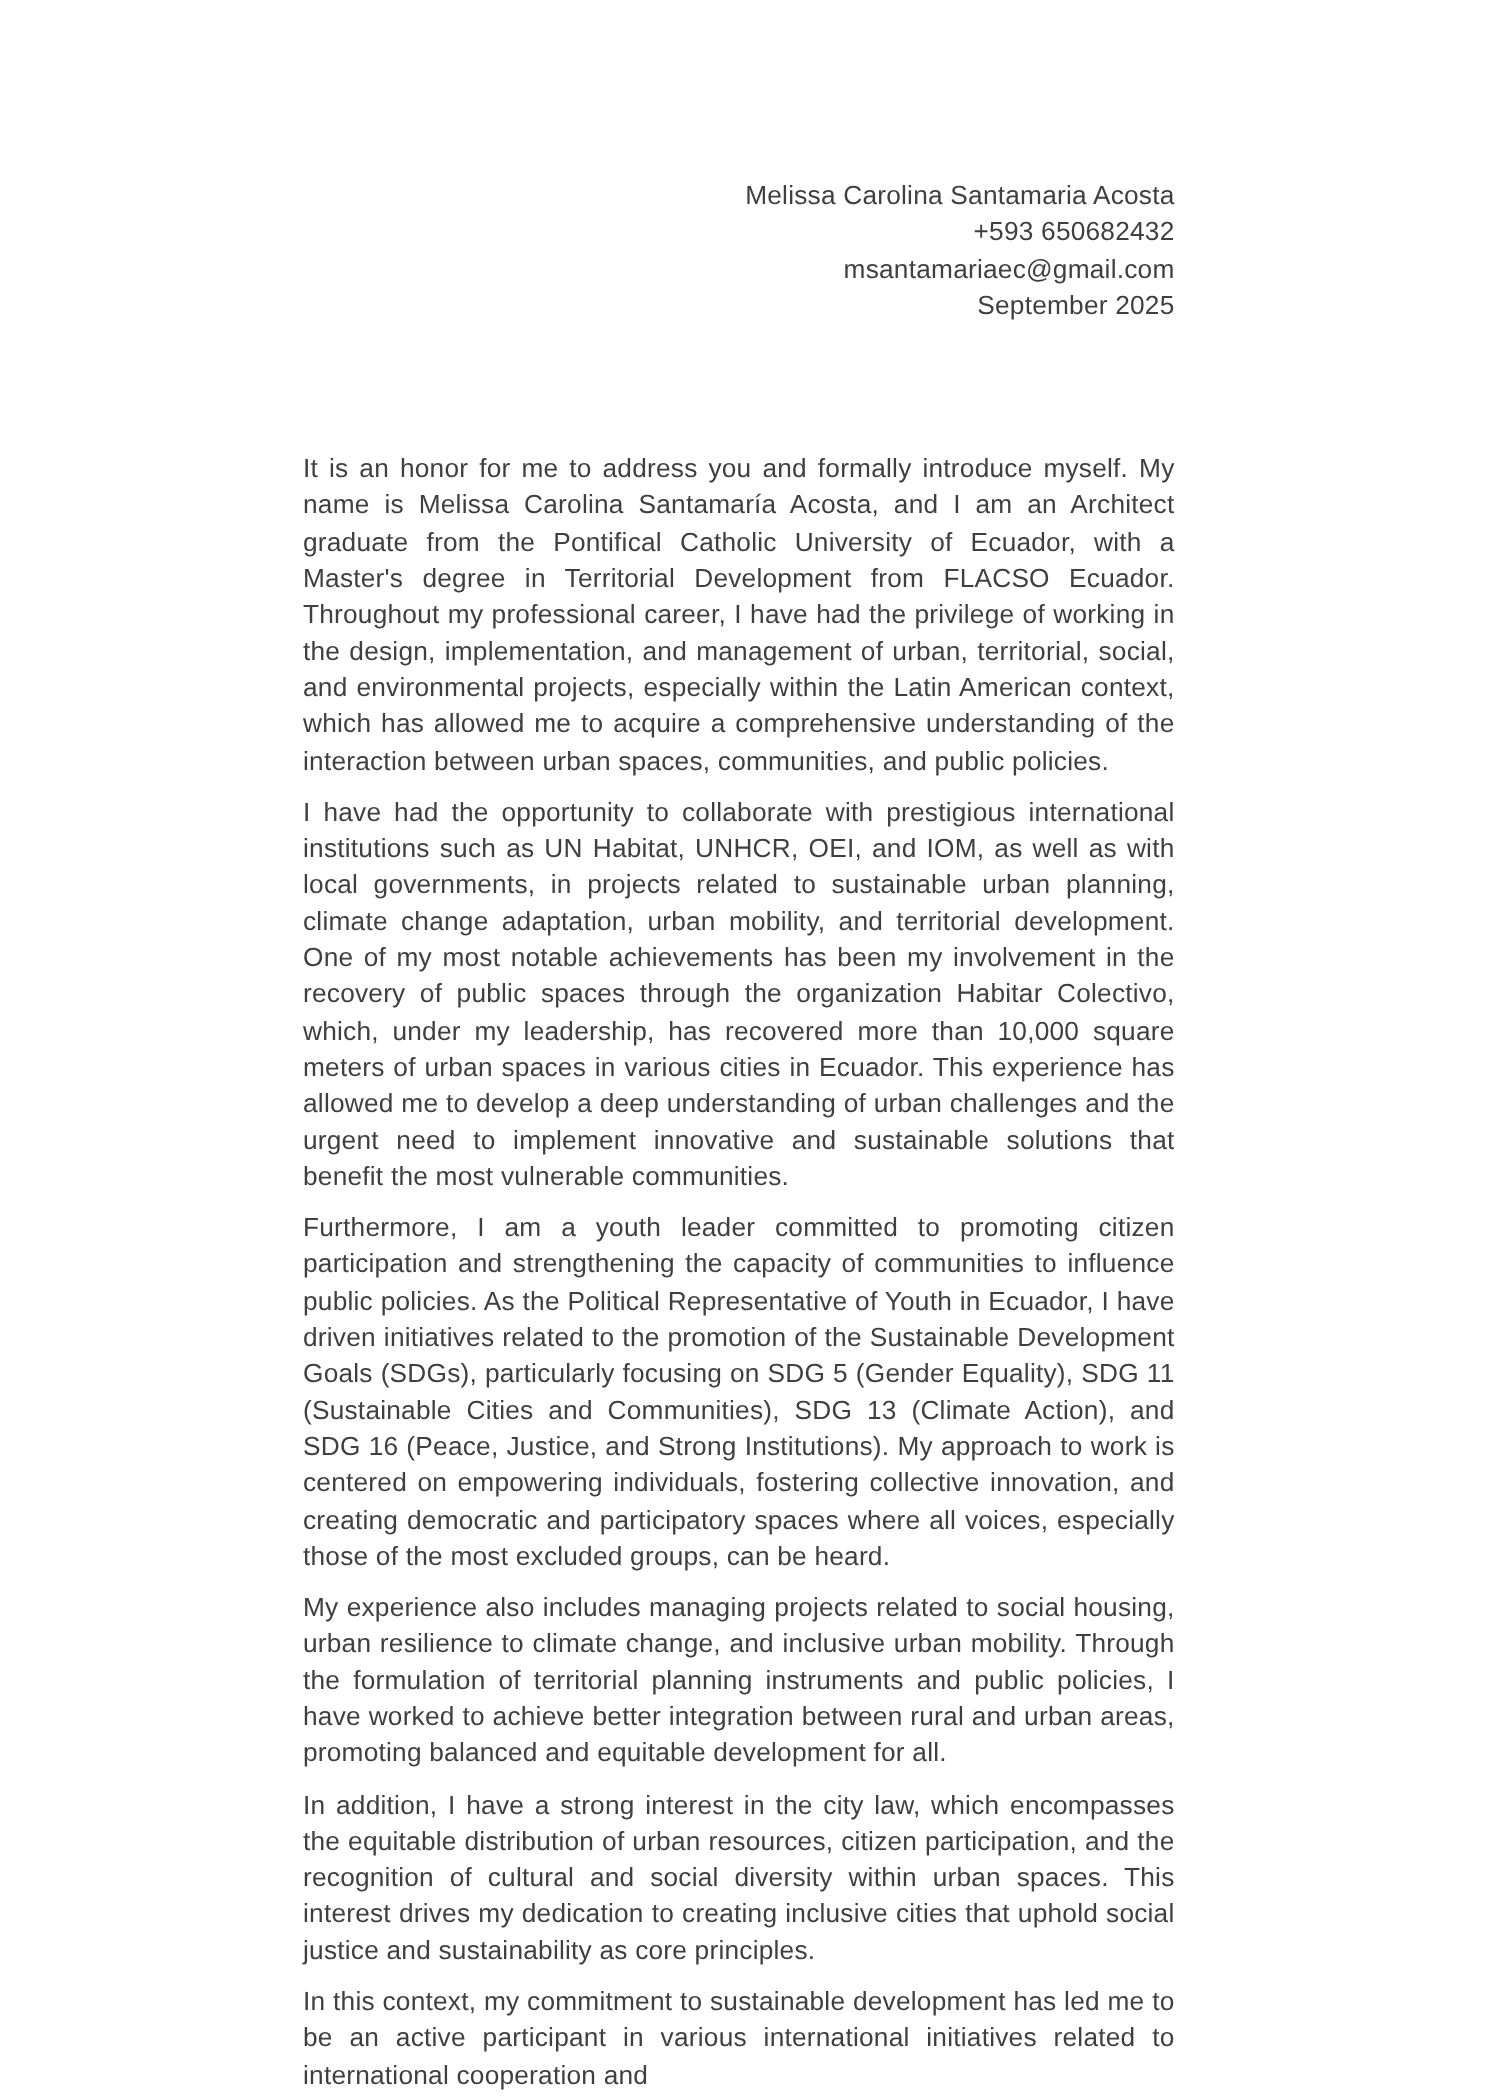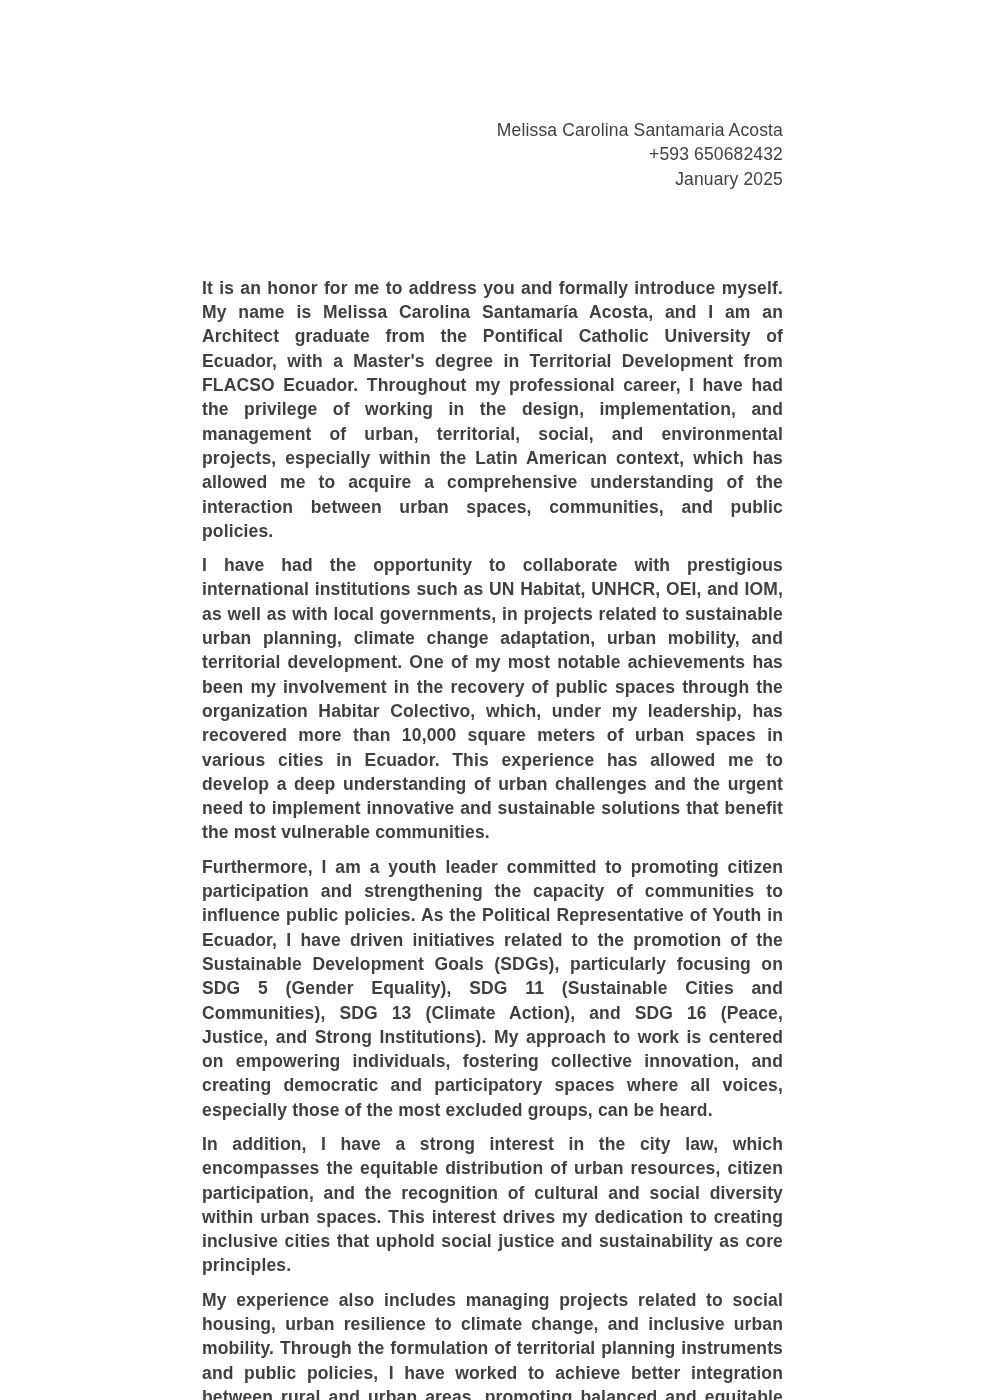--- a/index.html
+++ b/index.html
@@ -25,35 +25,36 @@
   .sender-block {
     text-align: right;
     margin-bottom: 85px;
   }
   .sender-block div {
     white-space: nowrap;
   }
   .letter-body p {
     margin: 0 0 10px 0;
     text-align: justify;
-    font-weight: bold;
   }
 </style>
 </head>
 <body>
 
 <div class="page">
 
   <div class="sender-block">
     <div>Melissa Carolina Santamaria Acosta</div>
     <div>+593 650682432</div>
-    <div>January 2025</div>
+    <div>msantamariaec@gmail.com</div>
+    <div>September 2025</div>
   </div>
 
   <div class="letter-body">
     <p>It is an honor for me to address you and formally introduce myself. My name is Melissa Carolina Santamaría Acosta, and I am an Architect graduate from the Pontifical Catholic University of Ecuador, with a Master's degree in Territorial Development from FLACSO Ecuador. Throughout my professional career, I have had the privilege of working in the design, implementation, and management of urban, territorial, social, and environmental projects, especially within the Latin American context, which has allowed me to acquire a comprehensive understanding of the interaction between urban spaces, communities, and public policies.</p>
     <p>I have had the opportunity to collaborate with prestigious international institutions such as UN Habitat, UNHCR, OEI, and IOM, as well as with local governments, in projects related to sustainable urban planning, climate change adaptation, urban mobility, and territorial development. One of my most notable achievements has been my involvement in the recovery of public spaces through the organization Habitar Colectivo, which, under my leadership, has recovered more than 10,000 square meters of urban spaces in various cities in Ecuador. This experience has allowed me to develop a deep understanding of urban challenges and the urgent need to implement innovative and sustainable solutions that benefit the most vulnerable communities.</p>
     <p>Furthermore, I am a youth leader committed to promoting citizen participation and strengthening the capacity of communities to influence public policies. As the Political Representative of Youth in Ecuador, I have driven initiatives related to the promotion of the Sustainable Development Goals (SDGs), particularly focusing on SDG 5 (Gender Equality), SDG 11 (Sustainable Cities and Communities), SDG 13 (Climate Action), and SDG 16 (Peace, Justice, and Strong Institutions). My approach to work is centered on empowering individuals, fostering collective innovation, and creating democratic and participatory spaces where all voices, especially those of the most excluded groups, can be heard.</p>
+    <p>My experience also includes managing projects related to social housing, urban resilience to climate change, and inclusive urban mobility. Through the formulation of territorial planning instruments and public policies, I have worked to achieve better integration between rural and urban areas, promoting balanced and equitable development for all.</p>
     <p>In addition, I have a strong interest in the city law, which encompasses the equitable distribution of urban resources, citizen participation, and the recognition of cultural and social diversity within urban spaces. This interest drives my dedication to creating inclusive cities that uphold social justice and sustainability as core principles.</p>
-    <p>My experience also includes managing projects related to social housing, urban resilience to climate change, and inclusive urban mobility. Through the formulation of territorial planning instruments and public policies, I have worked to achieve better integration between rural and urban areas, promoting balanced and equitable development for all.</p>
+    <p>In this context, my commitment to sustainable development has led me to be an active participant in various international initiatives related to international cooperation and</p>
   </div>
 
 </div>
 
 </body></html>

